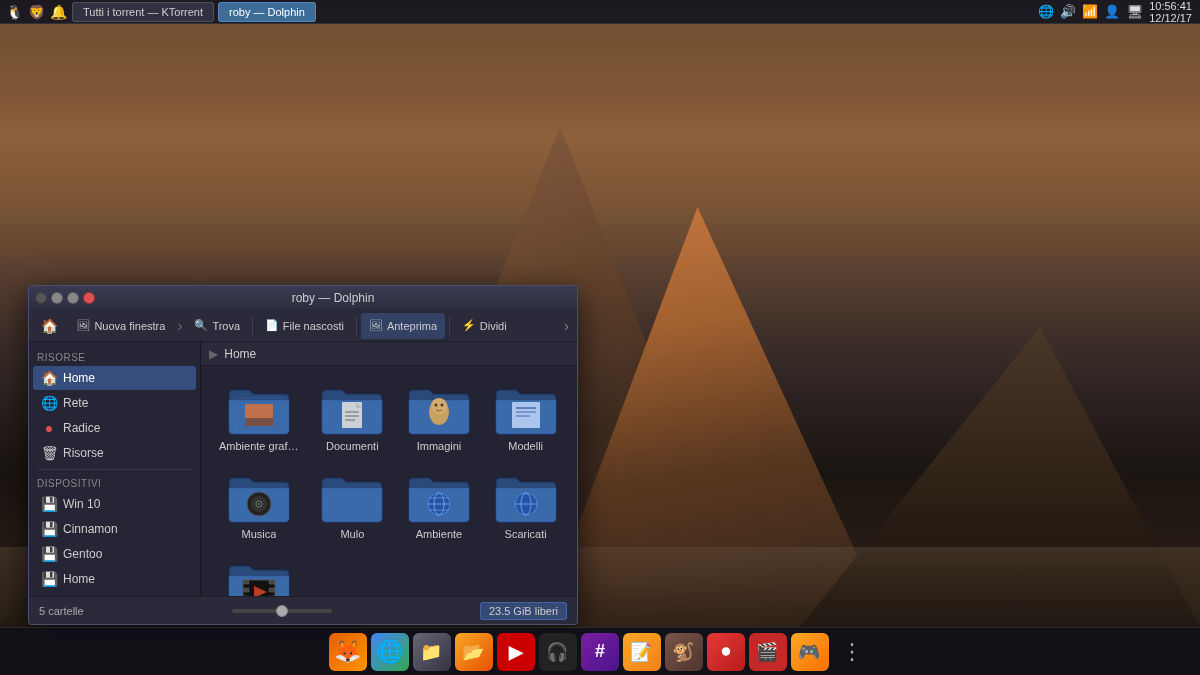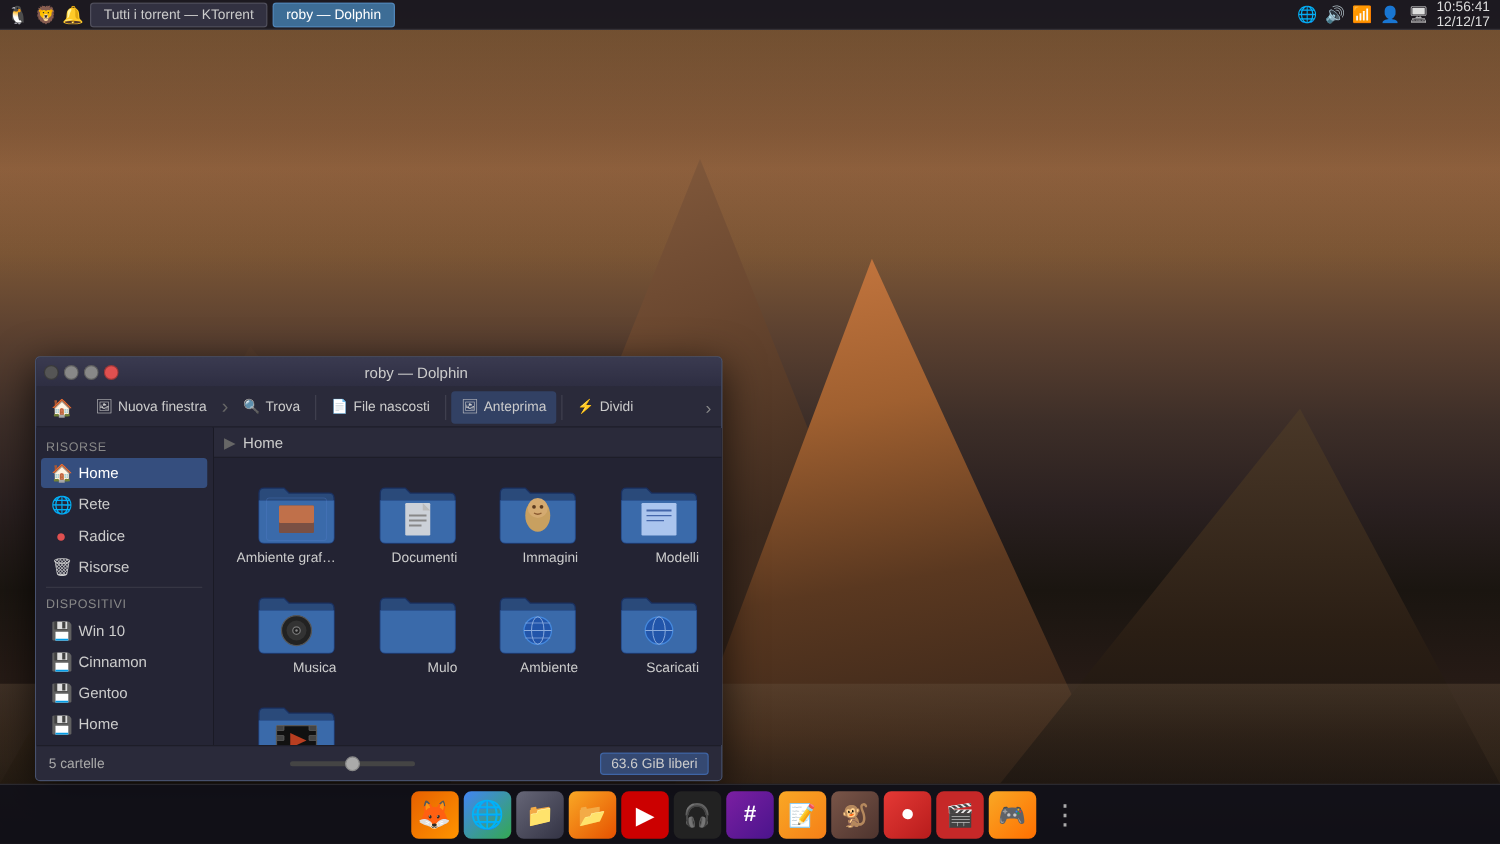--- a/index.html
+++ b/index.html
@@ -226,21 +226,21 @@
     }
 
     
     .window-body {
       display: flex;
       height: calc(100% - 56px - 28px);
     }
 
     
     .sidebar {
-      width: 142px;
+      width: 172px;
       background: #252535;
       border-right: 1px solid rgba(0,0,0,0.4);
       overflow-y: auto;
       padding: 6px 0;
     }
 
     .sidebar-section-label {
       padding: 4px 8px 2px;
       font-size: 10px;
       color: #888;
@@ -305,21 +305,21 @@
     .file-grid {
       display: grid;
       grid-template-columns: repeat(4, 1fr);
       gap: 8px;
       padding: 12px;
     }
 
     .file-item {
       display: flex;
       flex-direction: column;
-      align-items: flex-end;
+      align-items: center;
       gap: 4px;
       cursor: pointer;
       border-radius: 4px;
       padding: 6px;
     }
 
     .file-label {
       font-size: 11px;
       color: #ccc;
       text-align: center;
@@ -737,21 +737,21 @@
     </div>
   </div>
 
   <div class="status-bar">
     <span>5 cartelle</span>
     <div class="status-slider">
       <div class="slider-track">
         <div class="slider-thumb"></div>
       </div>
     </div>
-    <div class="status-space">63.6 GiB liberi</div>
+    <div class="status-space">23.5 GiB liberi</div>
   </div>
 </div>
 
 <div class="taskbar-bottom">
   <div class="dock-icon dock-firefox" title="Firefox">🦊</div>
   <div class="dock-icon dock-chrome" title="Chrome">🌐</div>
   <div class="dock-icon dock-files" title="Files" style="background:linear-gradient(135deg,#667,#334);font-size:18px;">📁</div>
   <div class="dock-icon dock-folder" title="Folder" style="background:linear-gradient(135deg,#f9a825,#e65100);font-size:18px;">📂</div>
   <div class="dock-icon dock-youtube" title="YouTube" style="background:#c00;color:#fff;font-size:18px;font-weight:bold;">▶</div>
   <div class="dock-icon dock-music" title="Music" style="background:#222;font-size:18px;">🎧</div>

